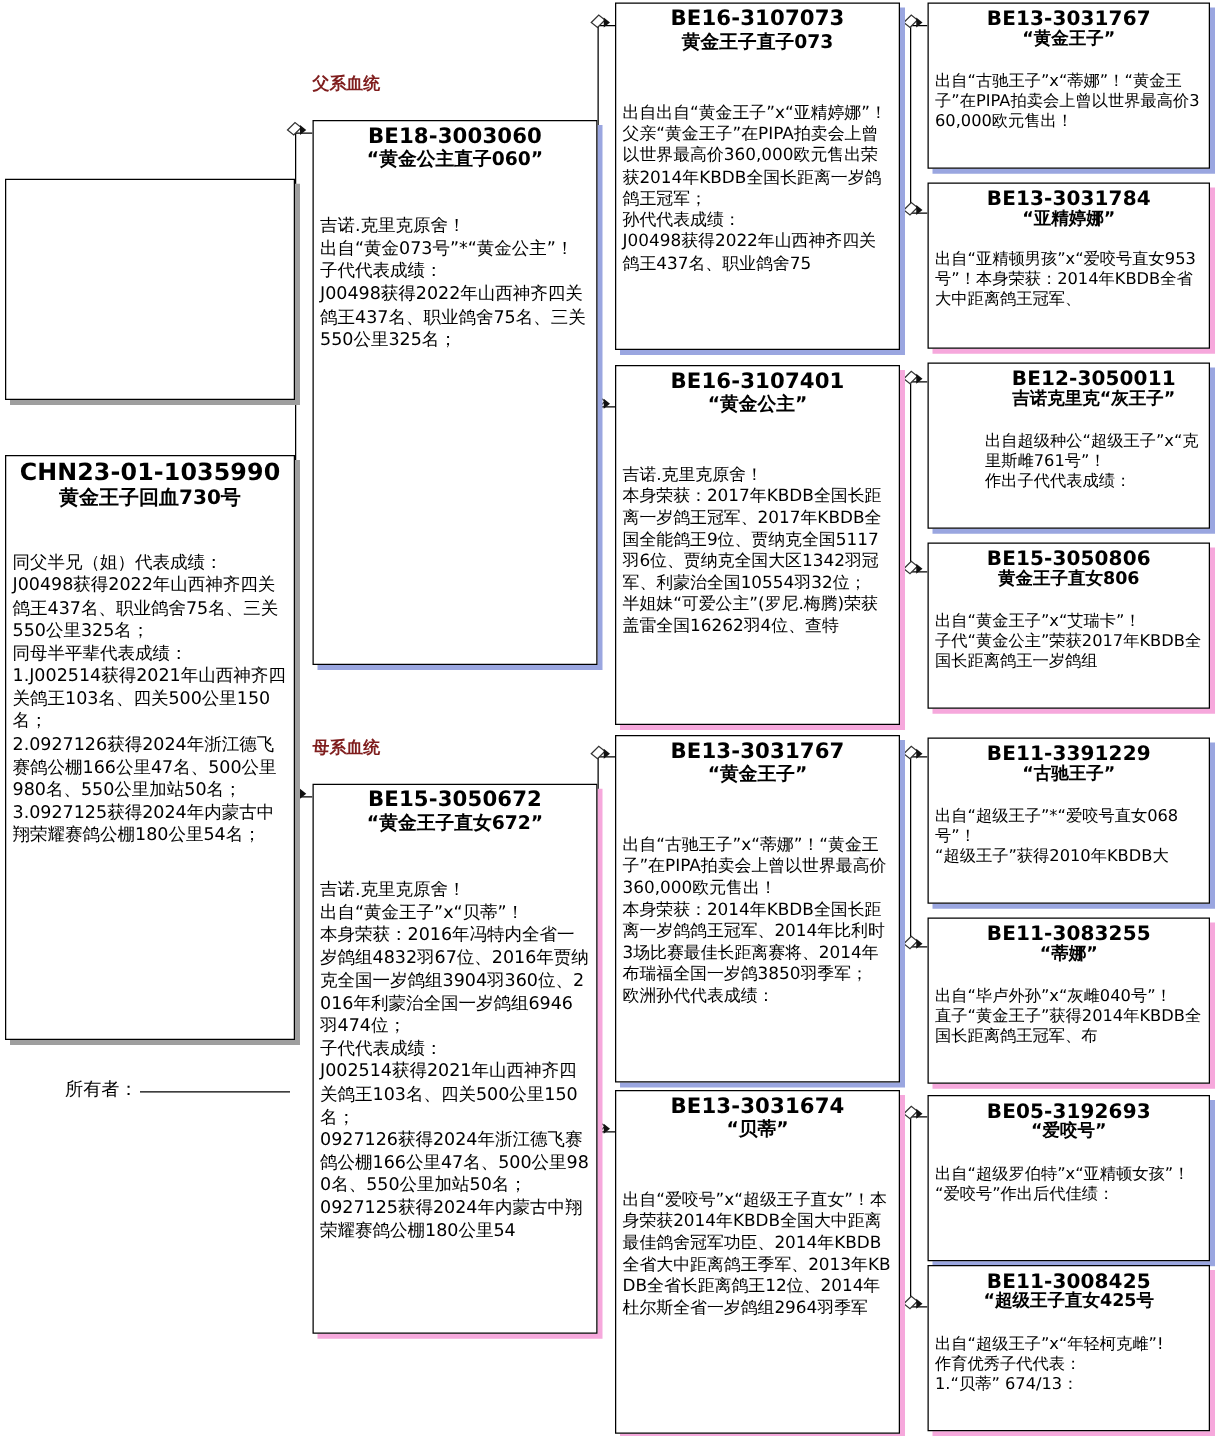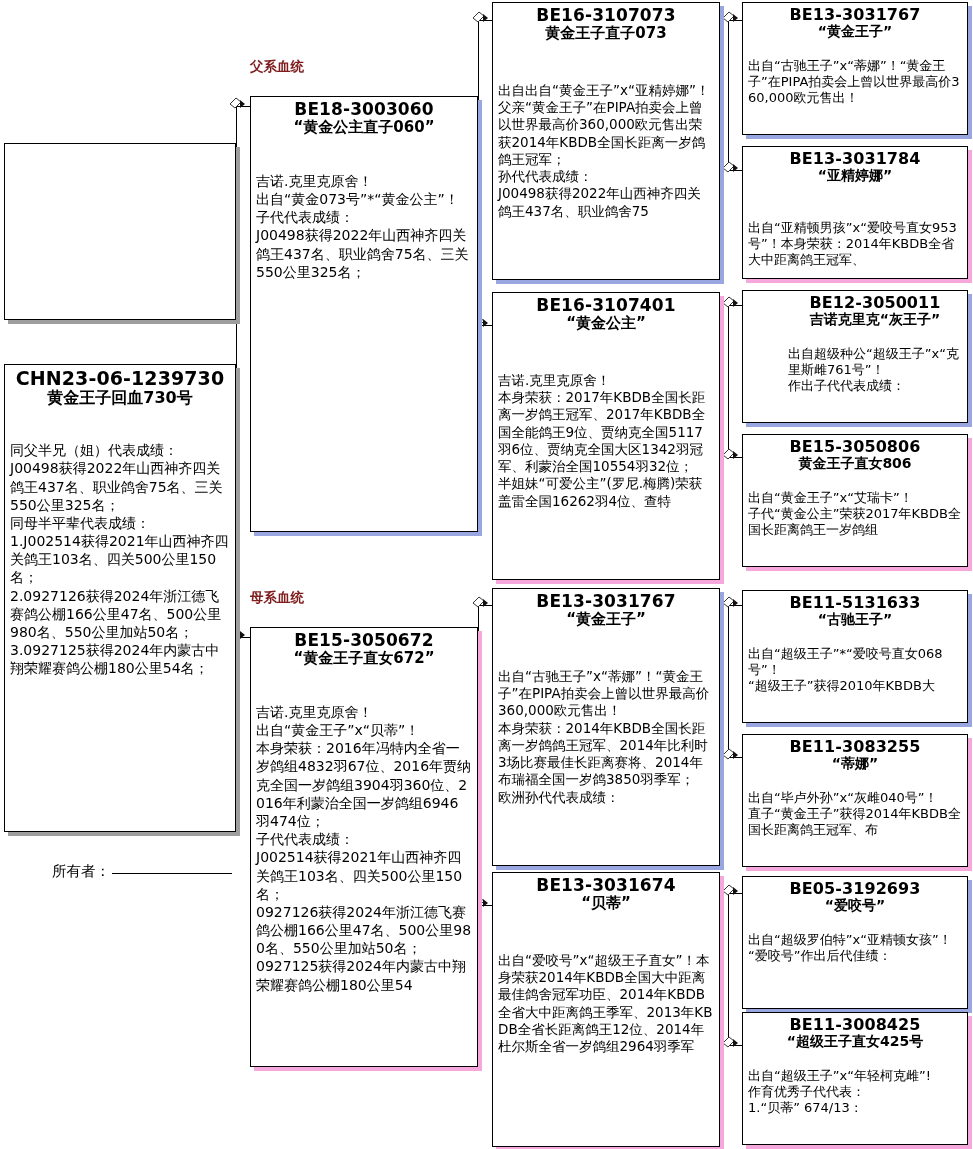--- a/index.html
+++ b/index.html
@@ -213,21 +213,21 @@
       <g fill="#ffffff" stroke="#333" stroke-width="1">
         <path d="M2 8 L8 2 L13 6 L7 12 Z"></path>
       </g>
       <path d="M12 4 L17 8 L12 12 Z" fill="#111"></path>
     </svg>
 
   <div class="photo-box" style="left:4px;top:143px;width:232px;height:177px;"></div>
 
   <div class="box subject shadow-gray" style="left:4px;top:364px;width:232px;height:468px;">
     <div class="hdr">
-      <div class="ring">CHN23-06-1239730</div>
+      <div class="ring">CHN23-01-1035990</div>
       <div class="name">黄金王子回血730号</div>
     </div>
     <div class="body-txt" style="margin-top:34px;">同父半兄（姐）代表成绩：
 J00498获得2022年山西神齐四关鸽王437名、职业鸽舍75名、三关550公里325名；
 同母半平辈代表成绩：
 1.J002514获得2021年山西神齐四关鸽王103名、四关500公里150名；
 2.0927126获得2024年浙江德飞赛鸽公棚166公里47名、500公里980名、550公里加站50名；
 3.0927125获得2024年内蒙古中翔荣耀赛鸽公棚180公里54名；</div>
   </div>
 
@@ -308,21 +308,21 @@
       <div class="name">“黄金王子”</div>
     </div>
     <div class="body-txt" style="margin-top:18px;">出自“古驰王子”x“蒂娜”！“黄金王子”在PIPA拍卖会上曾以世界最高价360,000欧元售出！</div>
   </div>
 
   <div class="box ggp shadow-pink" style="left:742px;top:146px;width:226px;height:133px;">
     <div class="hdr">
       <div class="ring">BE13-3031784</div>
       <div class="name">“亚精婷娜”</div>
     </div>
-    <div class="body-txt" style="margin-top:36px;">出自“亚精顿男孩”x“爱咬号直女953号”！本身荣获：2014年KBDB全省大中距离鸽王冠军、</div>
+    <div class="body-txt" style="margin-top:16px;">出自“亚精顿男孩”x“爱咬号直女953号”！本身荣获：2014年KBDB全省大中距离鸽王冠军、</div>
   </div>
 
   <div class="box ggp shadow-blue" style="left:742px;top:290px;width:226px;height:133px;padding-left:40px;">
     <div class="hdr">
       <div class="ring">BE12-3050011</div>
       <div class="name">吉诺克里克“灰王子”</div>
     </div>
     <div class="body-txt" style="margin-top:18px;">出自超级种公“超级王子”x“克里斯雌761号”！
 作出子代代表成绩：</div>
   </div>
@@ -331,21 +331,21 @@
     <div class="hdr">
       <div class="ring">BE15-3050806</div>
       <div class="name">黄金王子直女806</div>
     </div>
     <div class="body-txt" style="margin-top:18px;">出自“黄金王子”x“艾瑞卡”！
 子代“黄金公主”荣获2017年KBDB全国长距离鸽王一岁鸽组</div>
   </div>
 
   <div class="box ggp shadow-blue" style="left:742px;top:590px;width:226px;height:133px;">
     <div class="hdr">
-      <div class="ring">BE11-5131633</div>
+      <div class="ring">BE11-3391229</div>
       <div class="name">“古驰王子”</div>
     </div>
     <div class="body-txt" style="margin-top:18px;">出自“超级王子”*“爱咬号直女068号”！
 “超级王子”获得2010年KBDB大</div>
   </div>
 
   <div class="box ggp shadow-pink" style="left:742px;top:734px;width:226px;height:133px;">
     <div class="hdr">
       <div class="ring">BE11-3083255</div>
       <div class="name">“蒂娜”</div>

